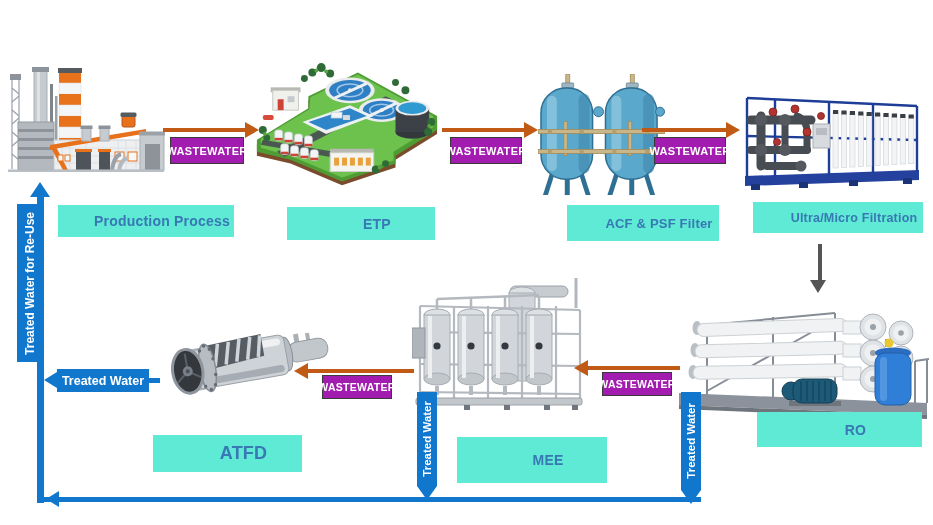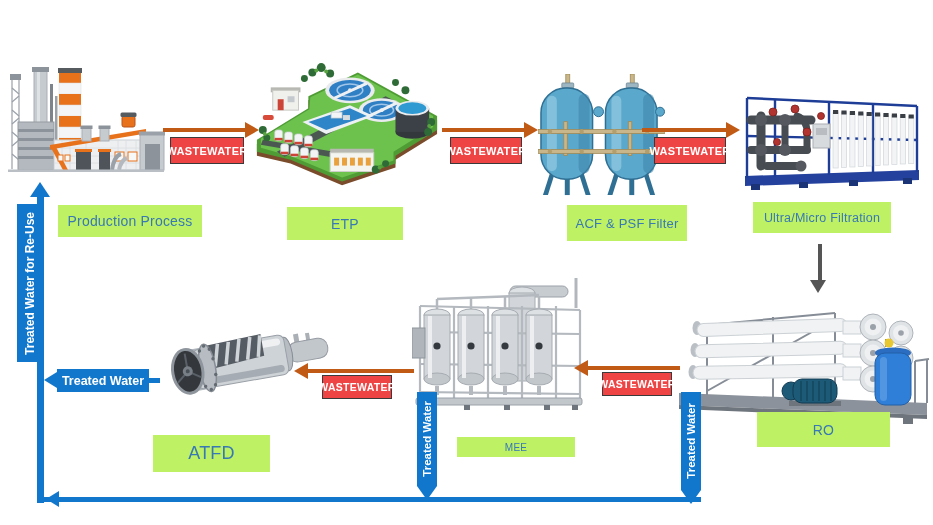--- a/index.html
+++ b/index.html
@@ -1,24 +1,24 @@
 <!DOCTYPE html>
 <html><head>
 <meta charset="utf-8">
 <title>Process Flow Diagram</title>
 <style>
   html,body{margin:0;padding:0;background:#fff;}
   .canvas{position:relative;width:933px;height:525px;background:#ffffff;overflow:hidden;
           font-family:"Liberation Sans",sans-serif;}
   .illus{position:absolute;z-index:1;}
-  .node-label{position:absolute;z-index:2;background:#bef264;color:#3878b4;font-weight:400;
-              display:flex;align-items:center;justify-content:center;letter-spacing:.2px;}
+  .node-label{position:absolute;z-index:2;background:#5eead4;color:#3878b4;font-weight:700;
+              display:flex;align-items:center;justify-content:center;letter-spacing:.2px;padding-left:32px;}
   
   .ww-line{position:absolute;z-index:3;height:4px;background:#c05a15;}
-  .ww-badge{position:absolute;z-index:4;background:#ef4444;border:1px solid #3a3a3a;color:#fff;
+  .ww-badge{position:absolute;z-index:4;background:#a21caf;border:1px solid #3a3a3a;color:#fff;
             font-weight:700;font-size:11px;letter-spacing:.3px;display:flex;align-items:center;justify-content:center;text-align:right;}
   .head{position:absolute;z-index:3;width:0;height:0;}
   .head.o-right{border-top:8px solid transparent;border-bottom:8px solid transparent;border-left:14px solid #c05a15;}
   .head.o-left{border-top:8px solid transparent;border-bottom:8px solid transparent;border-right:14px solid #c05a15;}
   
   .gray-line{position:absolute;z-index:3;width:4px;background:#555;}
   .head.g-down{border-left:8px solid transparent;border-right:8px solid transparent;border-top:13px solid #555;}
   
   .tw-vline{position:absolute;z-index:3;width:7px;background:#1177cd;}
   .tw-hline{position:absolute;z-index:3;height:5px;background:#1177cd;}
@@ -465,21 +465,21 @@
       <circle cx="40" cy="52" r="5" fill="#787f87"></circle>
         <circle cx="40" cy="52" r="2" fill="#4a5057"></circle>
     </g>
   </svg>
 
   <div class="node-label" style="left:58px;top:205px;width:144px;height:32px;font-size:14px;">Production Process</div>
   <div class="node-label" style="left:287px;top:207px;width:116px;height:33px;font-size:14px;">ETP</div>
   <div class="node-label" style="left:543px;top:205px;width:120px;height:36px;font-size:13px;margin-left:24px;">ACF &amp; PSF Filter</div>
   <div class="node-label" style="left:753px;top:202px;width:138px;height:31px;font-size:12.5px;">Ultra/Micro Filtration</div>
   <div class="node-label" style="left:153px;top:435px;width:117px;height:37px;font-size:18px;">ATFD</div>
-  <div class="node-label" style="left:457px;top:437px;width:118px;height:20px;font-size:10px;">MEE</div>
+  <div class="node-label" style="left:457px;top:437px;width:118px;height:46px;font-size:14px;">MEE</div>
   <div class="node-label" style="left:757px;top:412px;width:133px;height:35px;font-size:14px;">RO</div>
 
   <div class="ww-line" style="left:163px;top:128px;width:82px;"></div>
   <div class="head o-right" style="left:245px;top:122px;"></div>
   <div class="ww-badge" style="left:170px;top:137px;width:72px;height:25px;">WASTEWATER</div>
 
   <div class="ww-line" style="left:442px;top:128px;width:82px;"></div>
   <div class="head o-right" style="left:524px;top:122px;"></div>
   <div class="ww-badge" style="left:450px;top:137px;width:70px;height:25px;">WASTEWATER</div>
 

